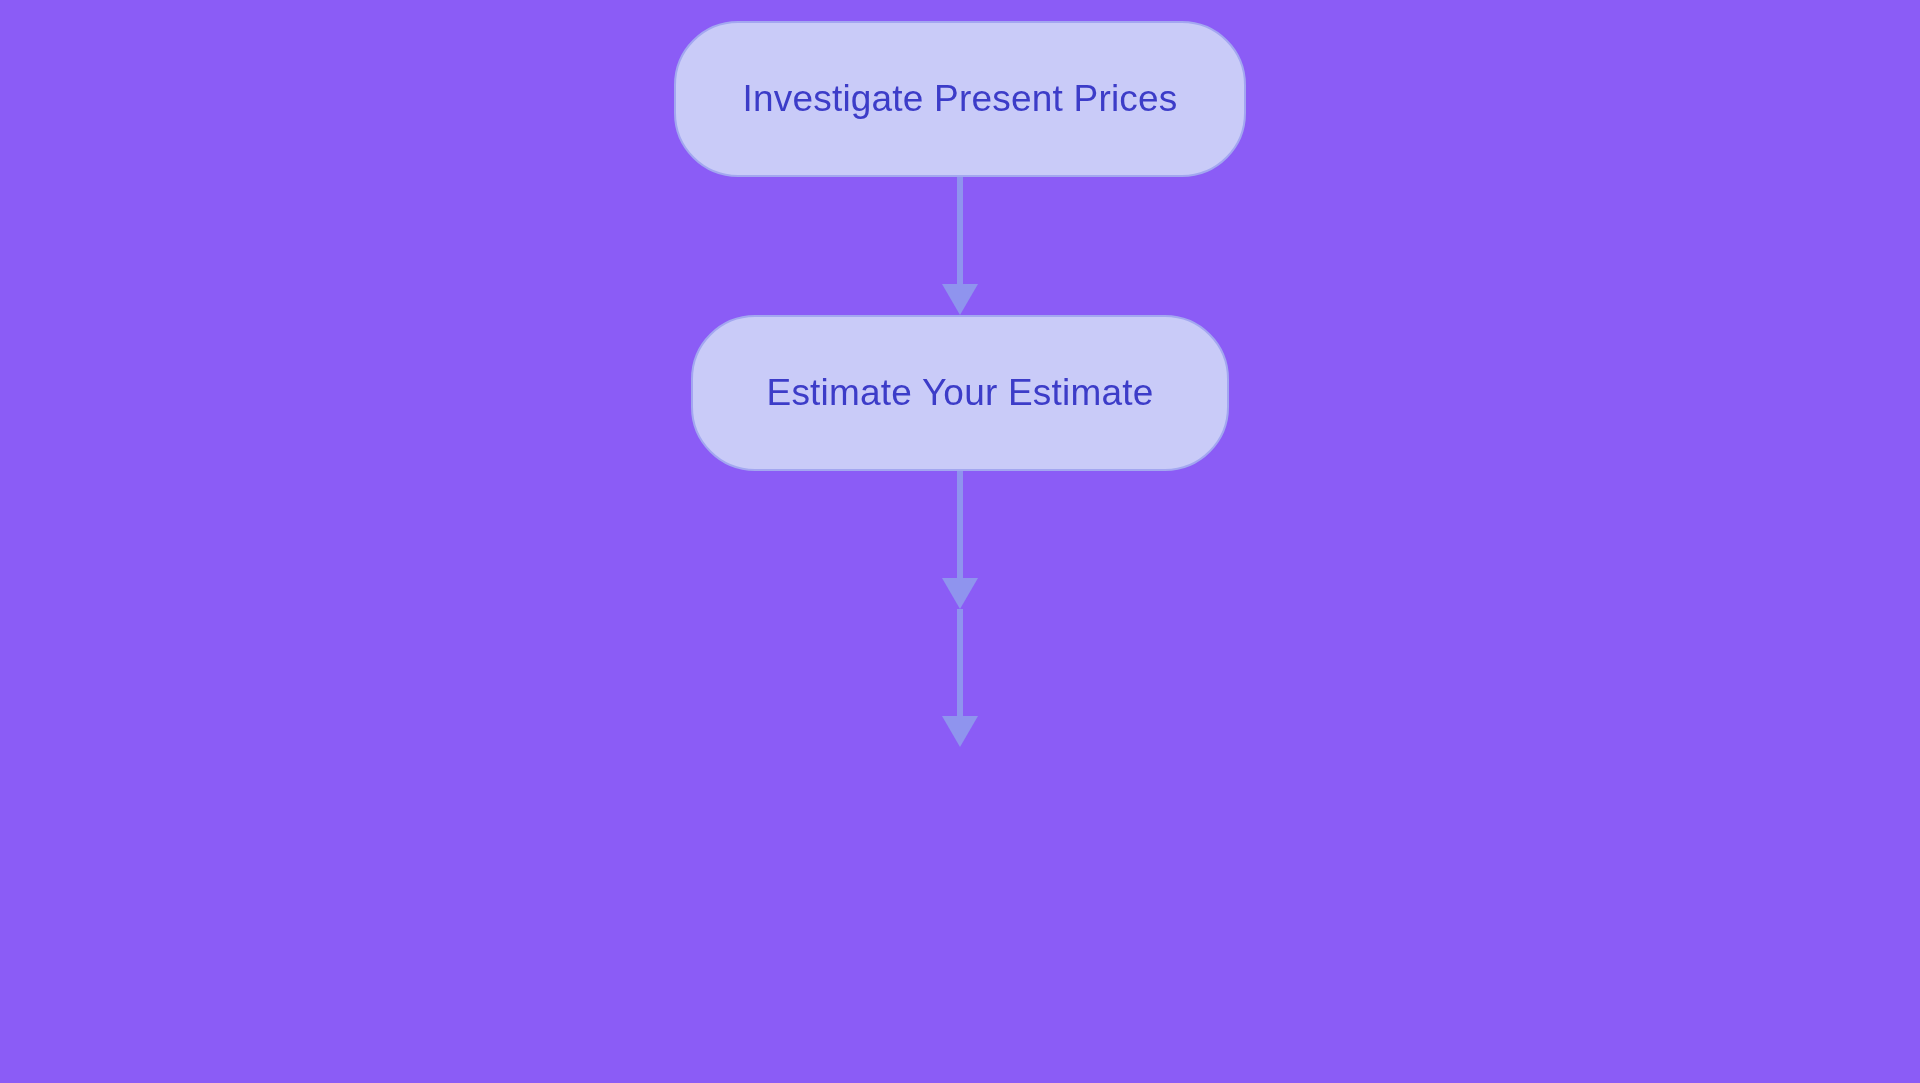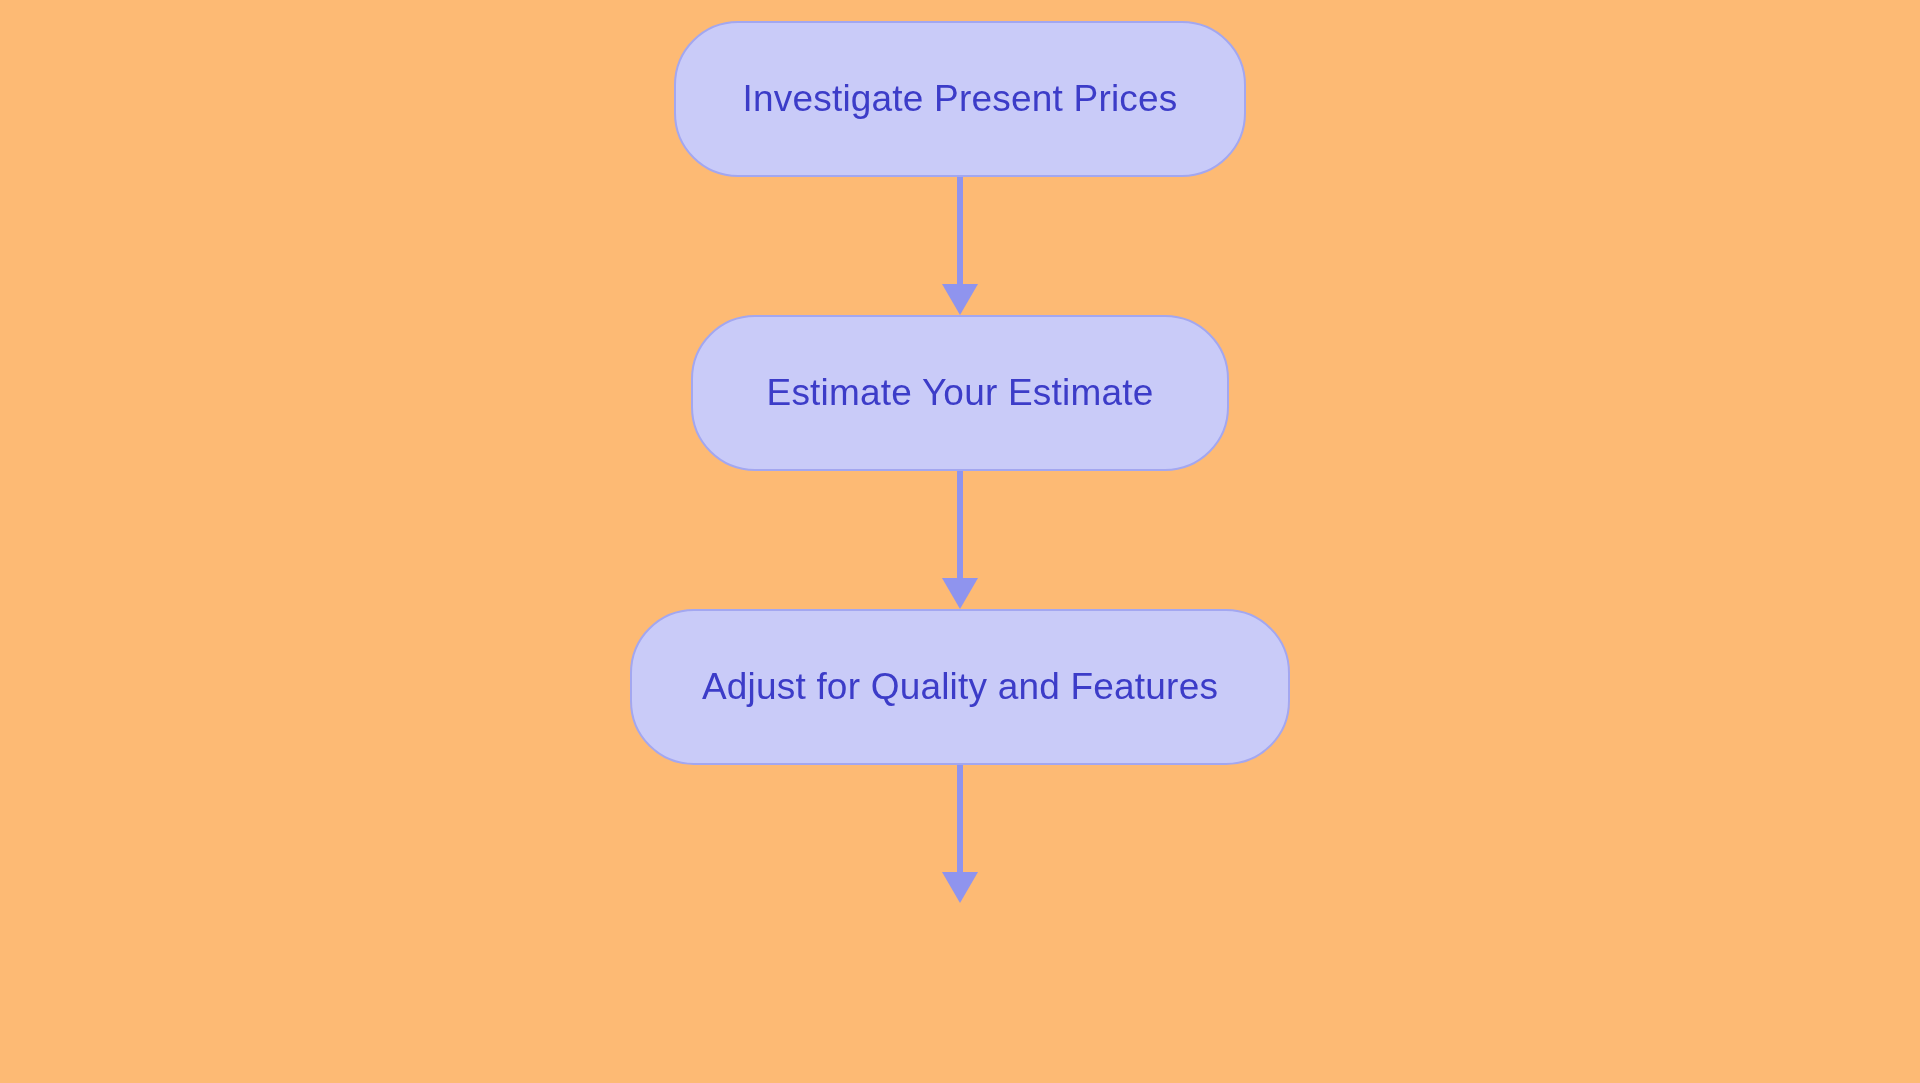--- a/index.html
+++ b/index.html
@@ -6,21 +6,21 @@
 
   html, body {
     background: #ffffff;
     font-family: "Liberation Sans", "DejaVu Sans", sans-serif;
   }
 
   .canvas {
     position: relative;
     width: 1920px;
     height: 1083px;
-    background: #fdba74;
+    background: #8b5cf6;
     overflow: hidden;
     display: flex;
     flex-direction: column;
     align-items: center;
     padding-top: 21px;
   }
 
   
   .node {
     height: 156px;
@@ -83,23 +83,20 @@
 
   <div class="node node-1">
     <span class="node-label">Estimate Your Estimate</span>
   </div>
 
   <div class="arrow">
     <div class="arrow-line"></div>
     <div class="arrow-head"></div>
   </div>
 
-  <div class="node node-2">
-    <span class="node-label">Adjust for Quality and Features</span>
-  </div>
 
   <div class="arrow">
     <div class="arrow-line"></div>
     <div class="arrow-head"></div>
   </div>
 
 
 </div>
 
 </body></html>

